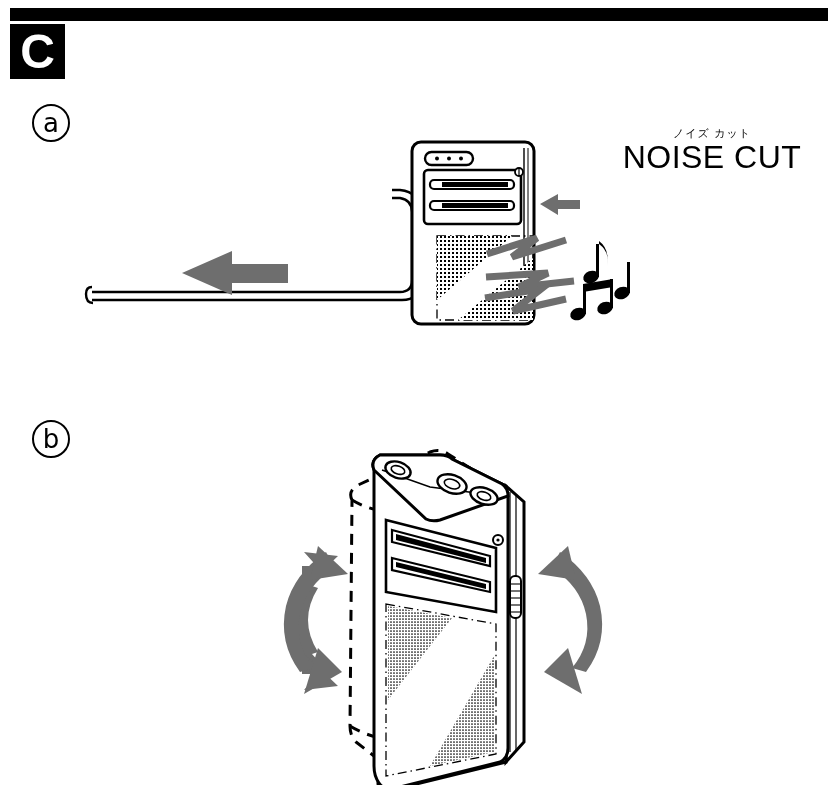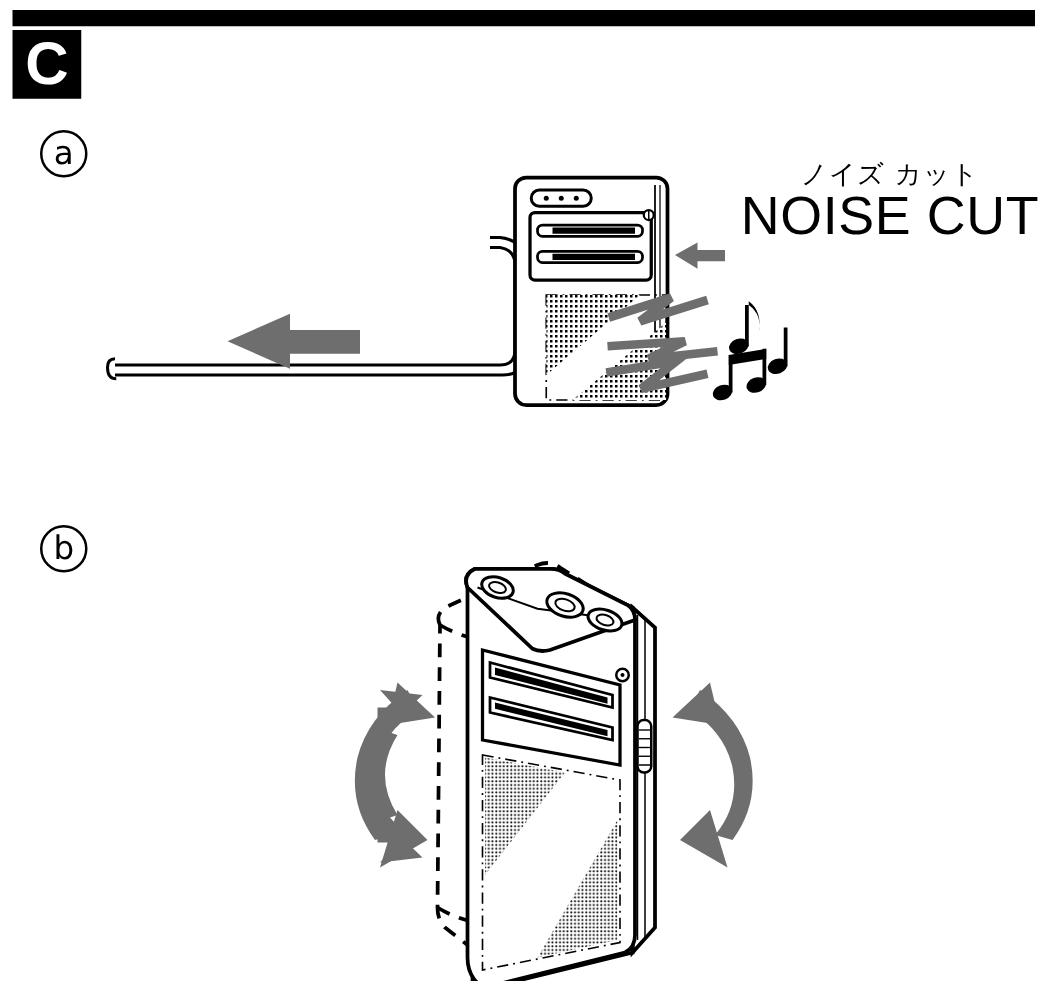--- a/index.html
+++ b/index.html
@@ -72,28 +72,28 @@
 
   
   .caption {
     position: absolute;
     left: 592px;
     top: 128px;
     width: 240px;
     text-align: center;
   }
   .furigana {
-    font-size: 21px;
+    font-size: 11px;
     letter-spacing: 1px;
     line-height: 1.05;
     font-family: "DejaVu Sans", sans-serif;
     white-space: pre;
   }
   .caption-main {
-    font-size: 43px;
+    font-size: 32px;
     line-height: 1.08;
     letter-spacing: 0.5px;
     white-space: nowrap;
   }
   .caption-row { margin-bottom: 1px; }
   .caption-row + .caption-row { margin-top: 1px; }
 
   svg { display: block; }
   .layer {
     position: absolute;

